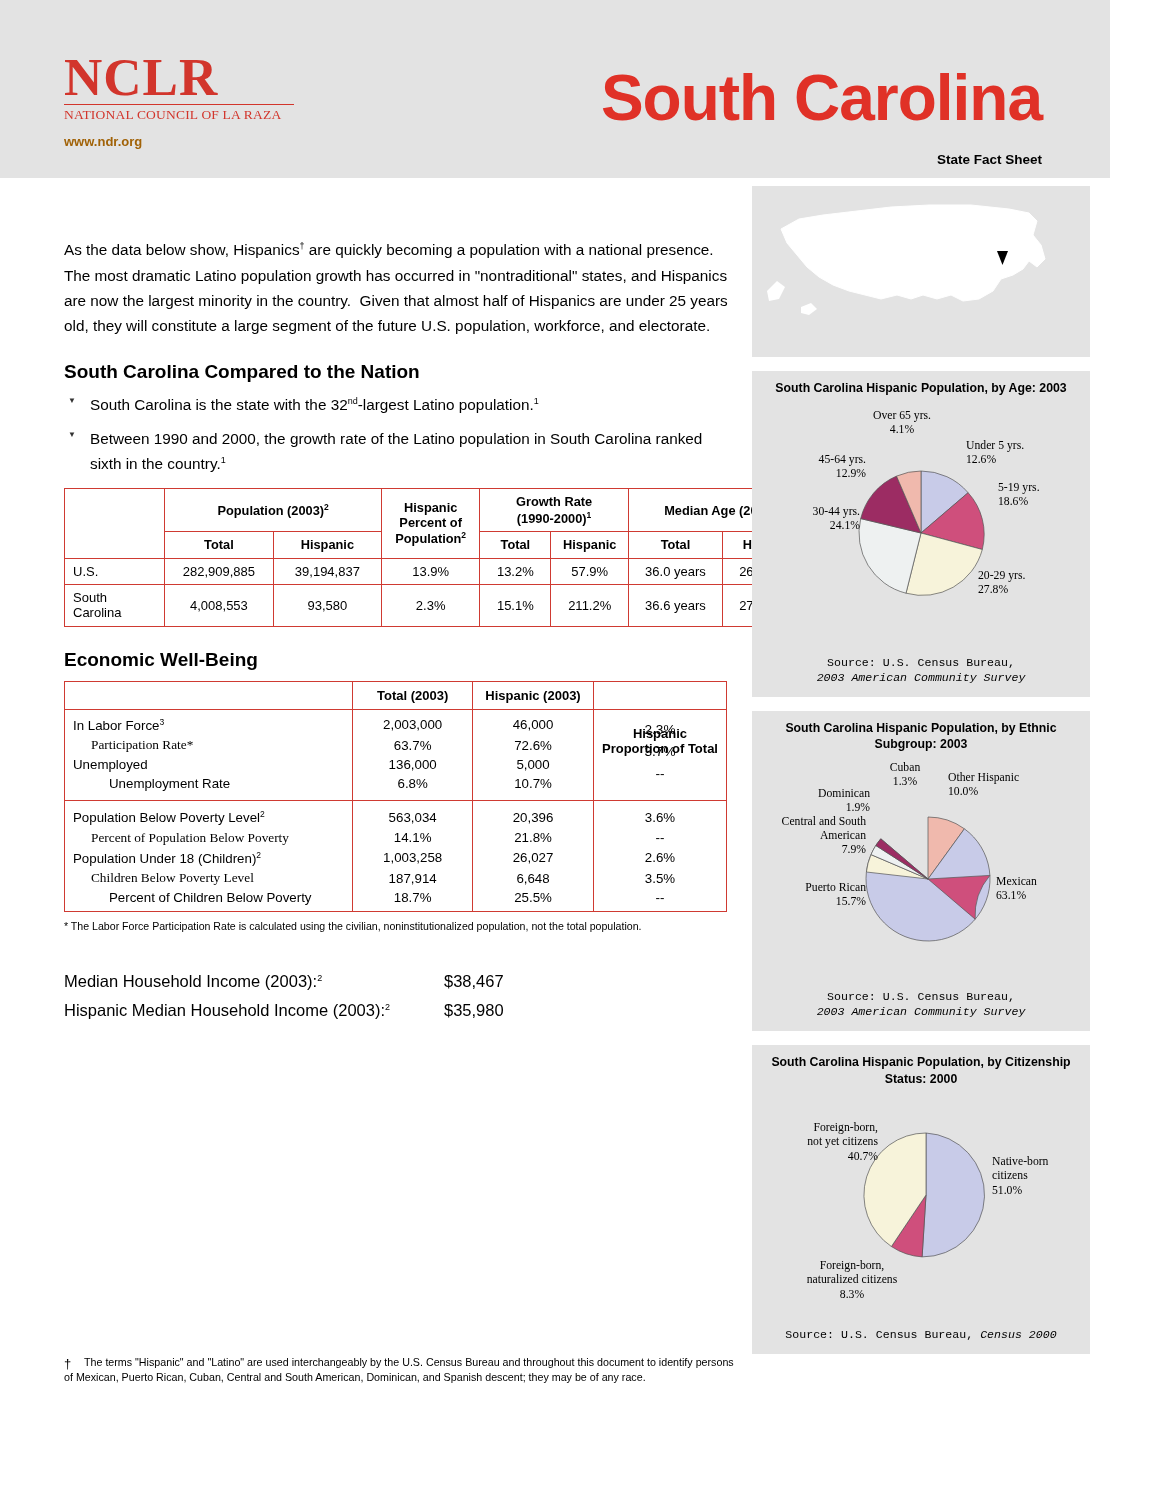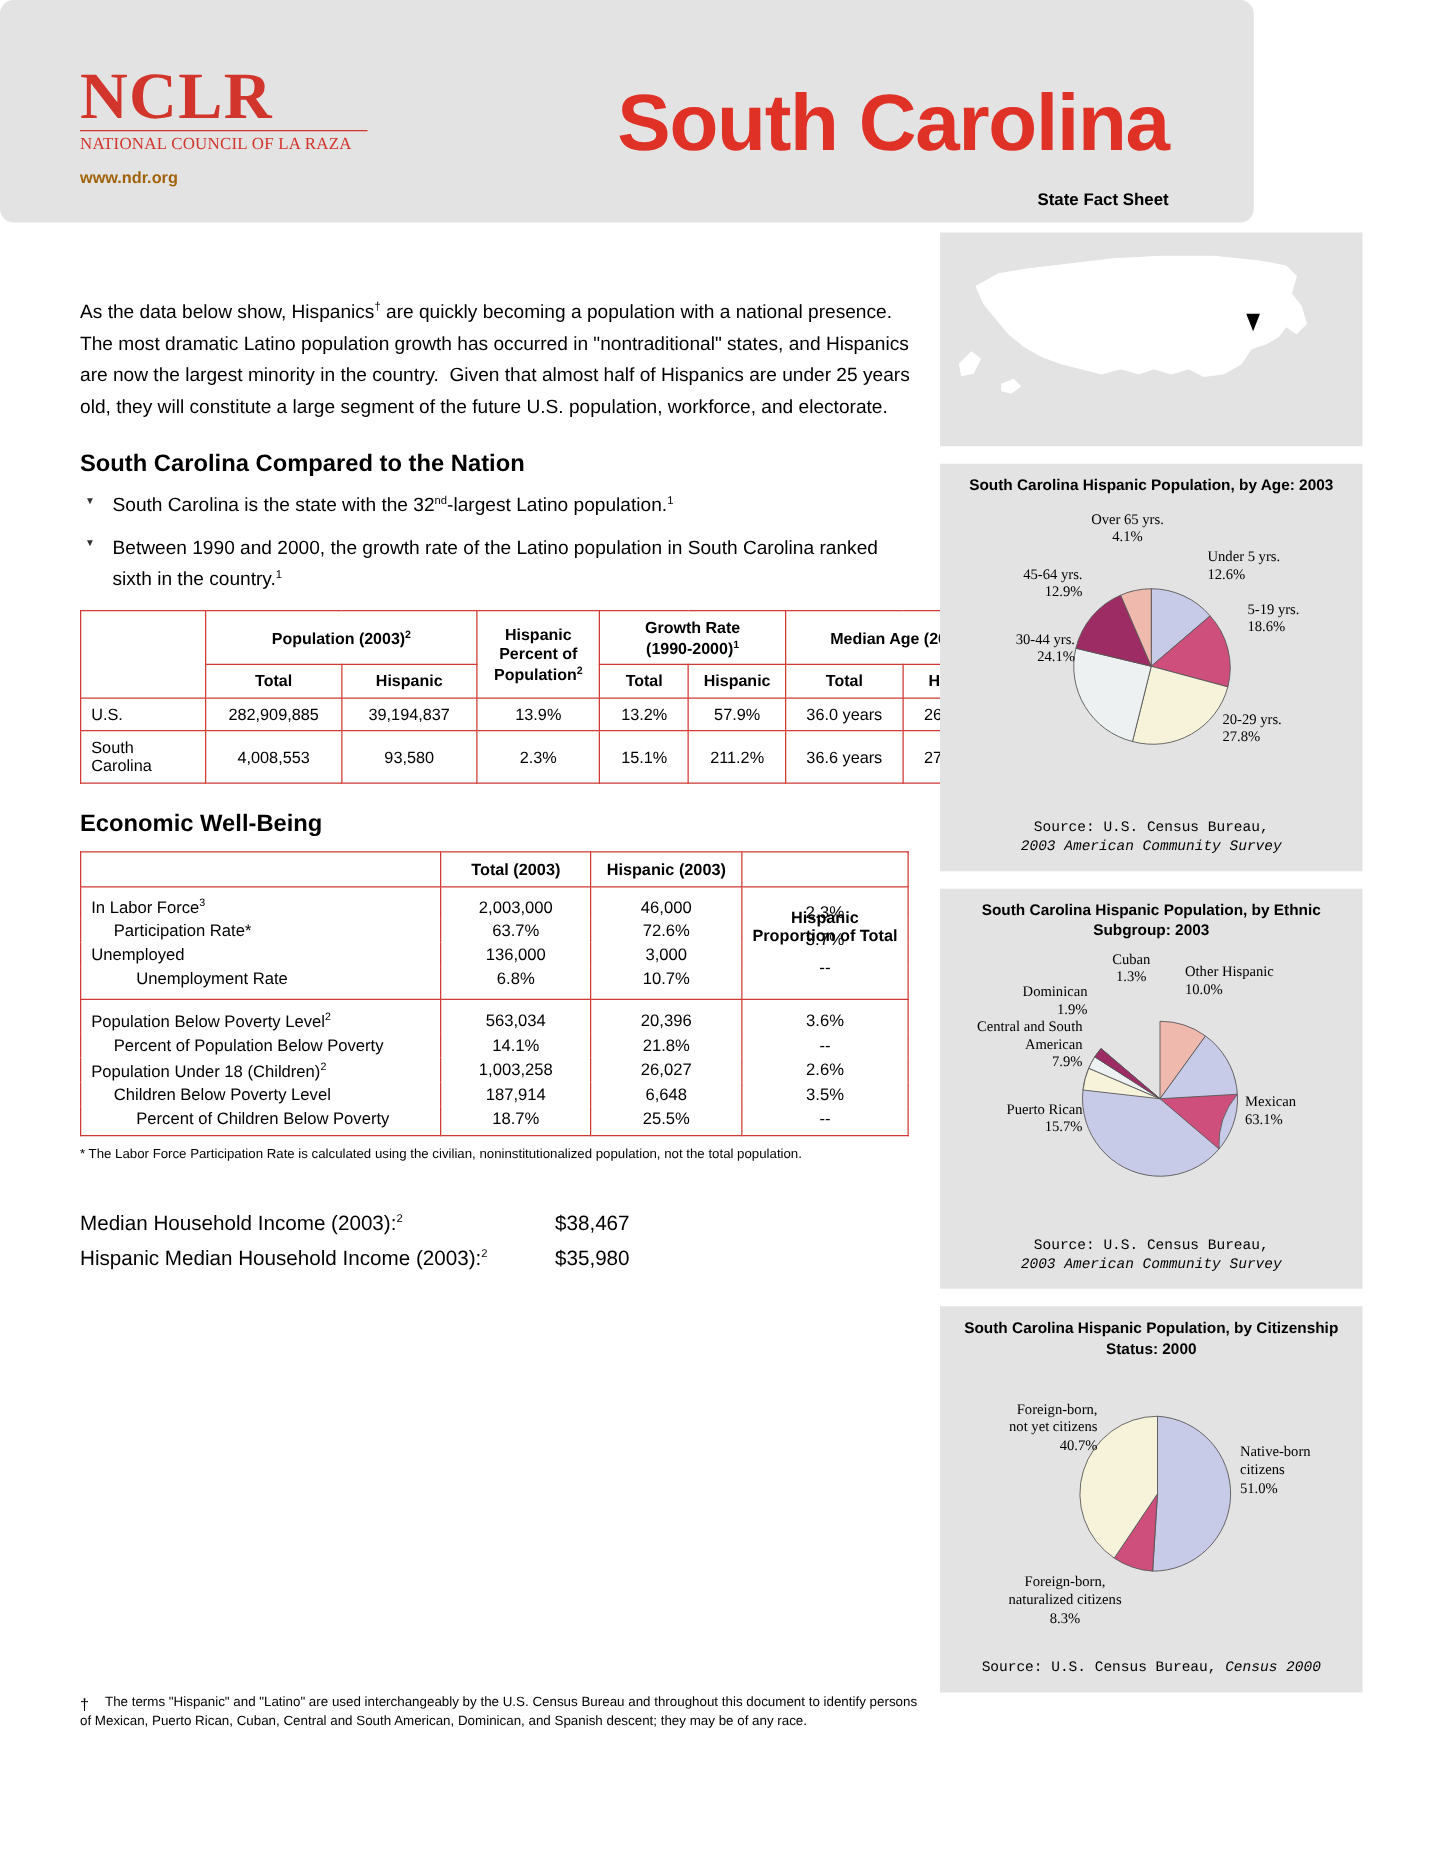--- a/index.html
+++ b/index.html
@@ -1,18 +1,18 @@
 <!DOCTYPE html>
 <html><head>
 <meta charset="utf-8">
 <style>
   html,body{margin:0;padding:0;}
   body{width:1159px;height:1500px;background:#ffffff;font-family:"Liberation Sans",sans-serif;color:#000;position:relative;overflow:hidden;}
   
-  .header{position:absolute;left:0;top:0;width:1003px;height:178px;background:#e3e3e3;border-radius:11px;}
+  .header{position:absolute;left:0;top:0;width:1110px;height:178px;background:#e3e3e3;}
   .logo{position:absolute;left:64px;top:52px;width:230px;}
   .logo .nclr{font-family:"Liberation Serif",serif;font-weight:bold;font-size:53px;letter-spacing:1px;color:#d2352c;line-height:0.95;}
   .logo .sub{font-family:"Liberation Serif",serif;font-size:13.5px;color:#d2352c;letter-spacing:0.2px;border-top:1px solid #d2352c;padding-top:2px;margin-top:2px;white-space:nowrap;}
   .logo .url{font-size:13px;font-weight:bold;color:#a16207;margin-top:11px;}
   .state-title{position:absolute;right:68px;top:66px;font-size:64px;font-weight:bold;color:#e03127;letter-spacing:-1px;line-height:1;text-align:right;}
   .state-sub{position:absolute;right:68px;top:152px;font-size:13.5px;font-weight:bold;text-align:right;}
 
   
   .right-col{position:absolute;left:752px;top:186px;width:338px;}
   .panel{background:#e3e3e3;width:320px;margin-bottom:14px;padding:9px 9px 12px 9px;}
@@ -37,21 +37,21 @@
   table.t1 td,table.t1 th{border:1px solid #cf3a32;padding:5px 6px;text-align:center;vertical-align:middle;font-weight:normal;}
   table.t1 .hdr{font-weight:bold;font-size:12.8px;line-height:1.2;}
   table.t1 .rowlab{text-align:left;font-size:13px;padding-left:8px;}
   table.t1 sup{font-size:8.5px;vertical-align:super;}
 
   table.t2{border-collapse:collapse;width:663px;margin-top:10px;font-size:13.3px;}
   table.t2 td{border:1px solid #cf3a32;padding:2px 8px;vertical-align:middle;}
   table.t2 .lab{text-align:left;}
   table.t2 .num{text-align:center;}
   table.t2 .hd{font-weight:bold;text-align:center;font-size:13px;padding:6px 8px;}
-  table.t2 .ind1{padding-left:26px;}
+  table.t2 .ind1{padding-left:26px;font-family:Liberation Serif, serif;}
   table.t2 .ind2{padding-left:44px;}
   table.t2 sup{font-size:8.5px;vertical-align:super;}
   .prop-cell{text-align:center;font-weight:bold;font-size:13.6px;}
 
   .foot-star{font-size:10.6px;margin-top:7px;line-height:1.35;}
   .income{margin-top:34px;font-size:16.5px;line-height:1.75;}
   .income .row{display:flex;}
   .income .lbl{width:380px;}
   .income sup{font-size:9px;vertical-align:super;}
   .dagger{position:absolute;left:64px;top:1355px;width:680px;font-size:10.7px;line-height:1.42;}
@@ -157,21 +157,21 @@
       </td>
     </tr>
     <tr>
       <td class="lab ind1" style="border-top:none;border-bottom:none;">Participation Rate*</td>
       <td class="num" style="border-top:none;border-bottom:none;">63.7%</td>
       <td class="num" style="border-top:none;border-bottom:none;">72.6%</td>
     </tr>
     <tr>
       <td class="lab" style="border-top:none;border-bottom:none;">Unemployed</td>
       <td class="num" style="border-top:none;border-bottom:none;">136,000</td>
-      <td class="num" style="border-top:none;border-bottom:none;">3,000</td>
+      <td class="num" style="border-top:none;border-bottom:none;">5,000</td>
     </tr>
     <tr>
       <td class="lab ind2" style="border-top:none;padding-bottom:9px;">Unemployment Rate</td>
       <td class="num" style="border-top:none;padding-bottom:9px;">6.8%</td>
       <td class="num" style="border-top:none;padding-bottom:9px;">10.7%</td>
     </tr>
 
     <tr>
       <td class="lab" style="border-bottom:none;padding-top:8px;">Population Below Poverty Level<sup>2</sup></td>
       <td class="num" style="border-bottom:none;padding-top:8px;">563,034</td>

